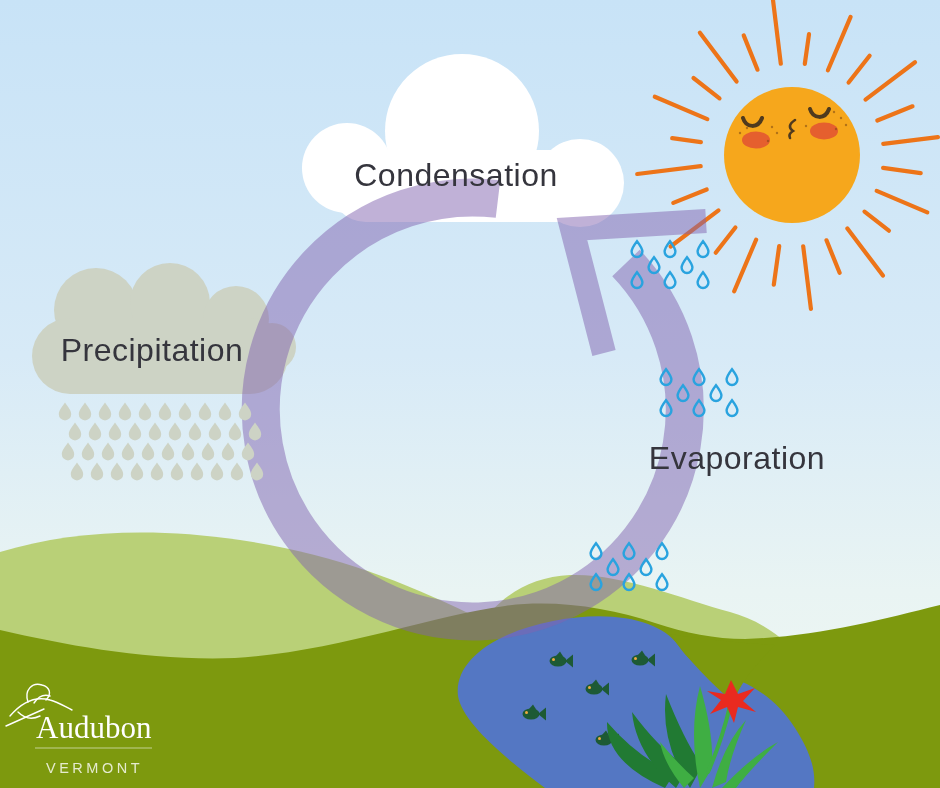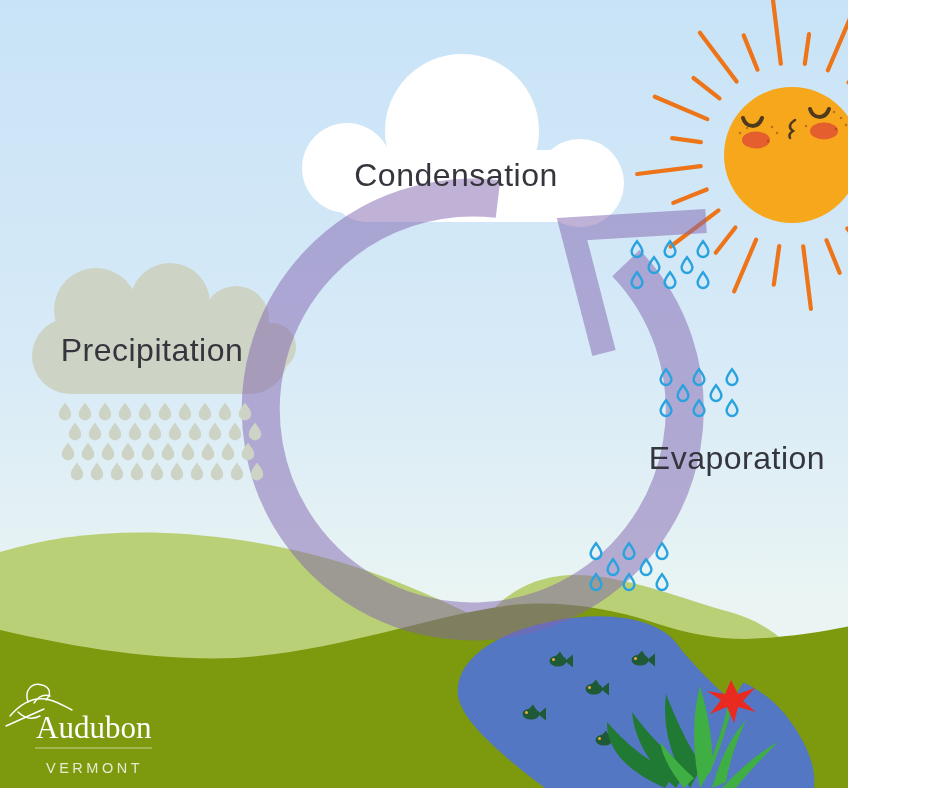--- a/index.html
+++ b/index.html
@@ -1,16 +1,16 @@
 <!DOCTYPE html>
 <html><head>
 <meta charset="utf-8">
 <style>
   html,body{margin:0;padding:0;background:#ffffff;}
-  #stage{position:relative;width:848px;height:788px;overflow:hidden;
+  #stage{position:relative;width:940px;height:788px;overflow:hidden;
          font-family:"Liberation Sans",sans-serif;}
   svg{display:block;}
   .diagram-label{font-family:"Liberation Sans",sans-serif;font-weight:300;
                  font-size:32px;fill:#35353d;letter-spacing:0.5px;text-anchor:middle;}
   .logo-name{font-family:"Liberation Serif",serif;font-size:31px;fill:#ffffff;}
   .logo-region{font-family:"Liberation Sans",sans-serif;font-size:14.5px;
                letter-spacing:3.5px;fill:rgba(255,255,255,0.8);}
   .ray{stroke:#ed7418;stroke-width:4.2;stroke-linecap:round;}
   .rain{fill:#cdd3c5;}
   .evap{fill:none;stroke:#29a3df;stroke-width:2.4;}

